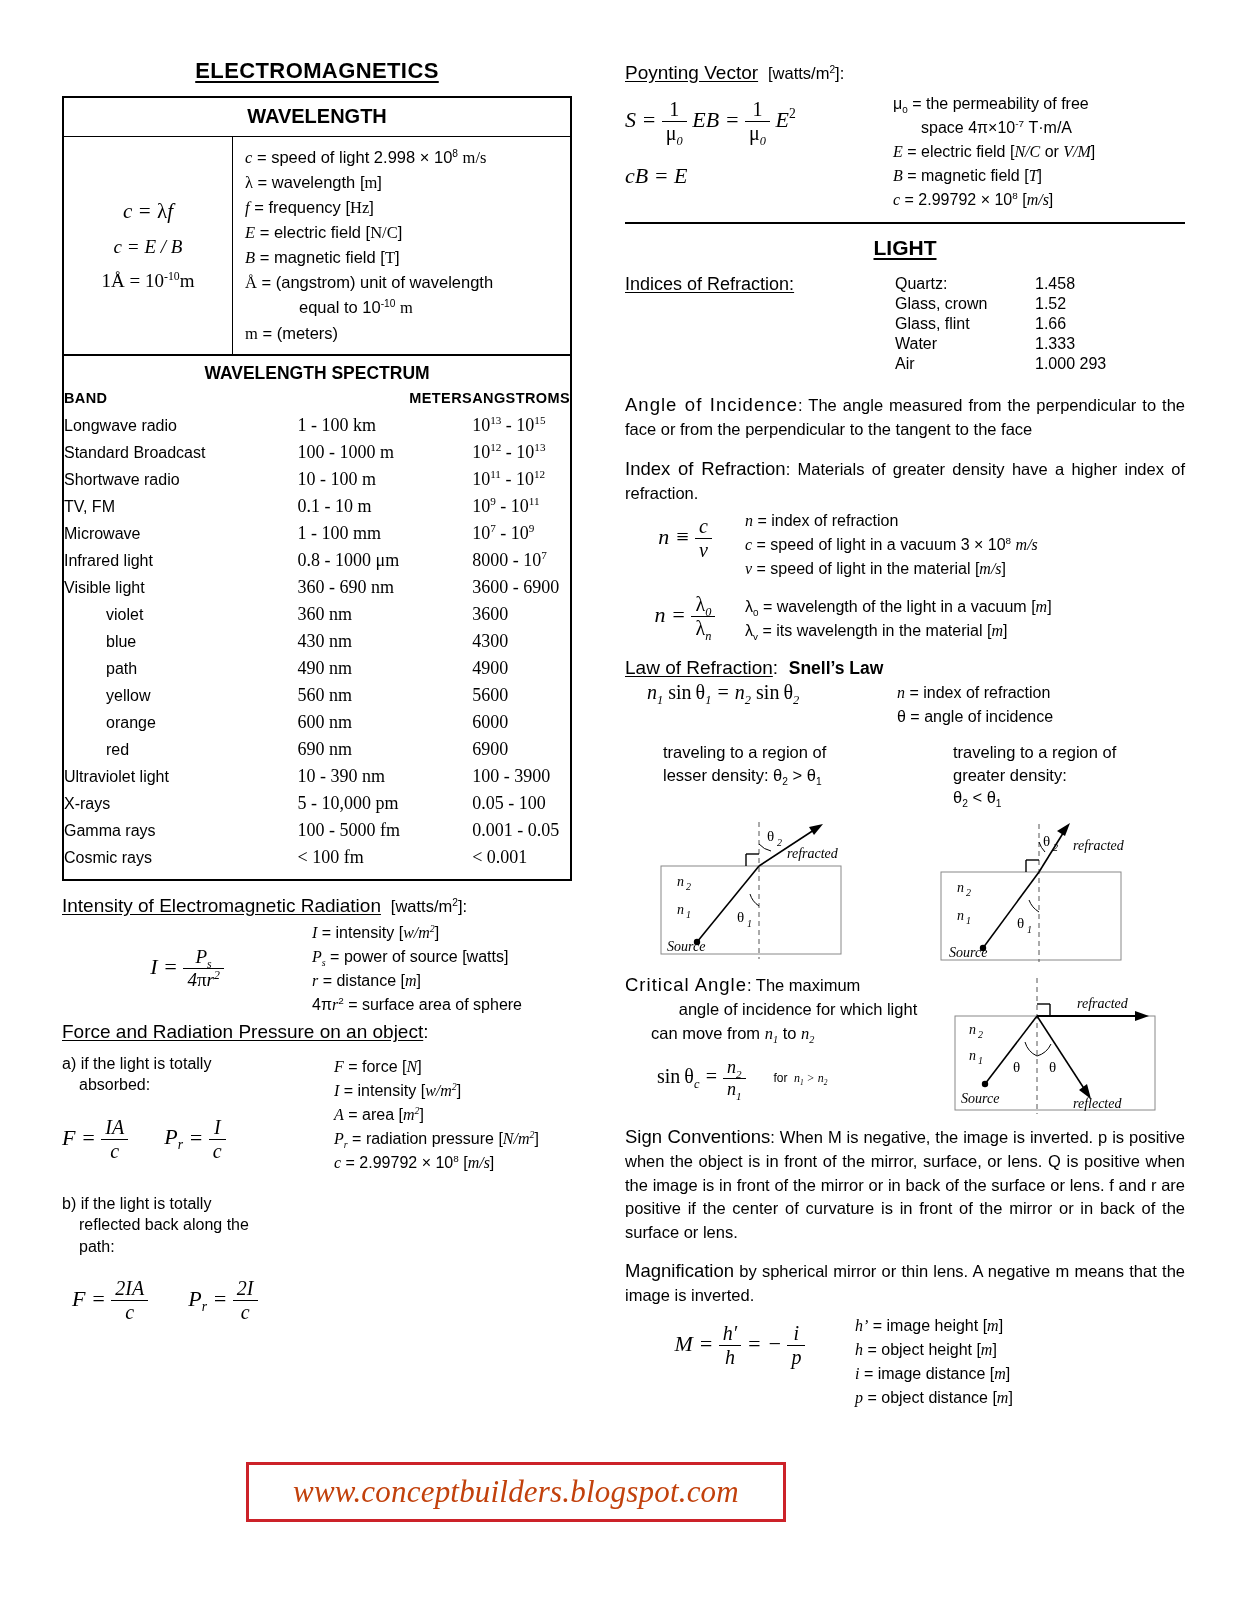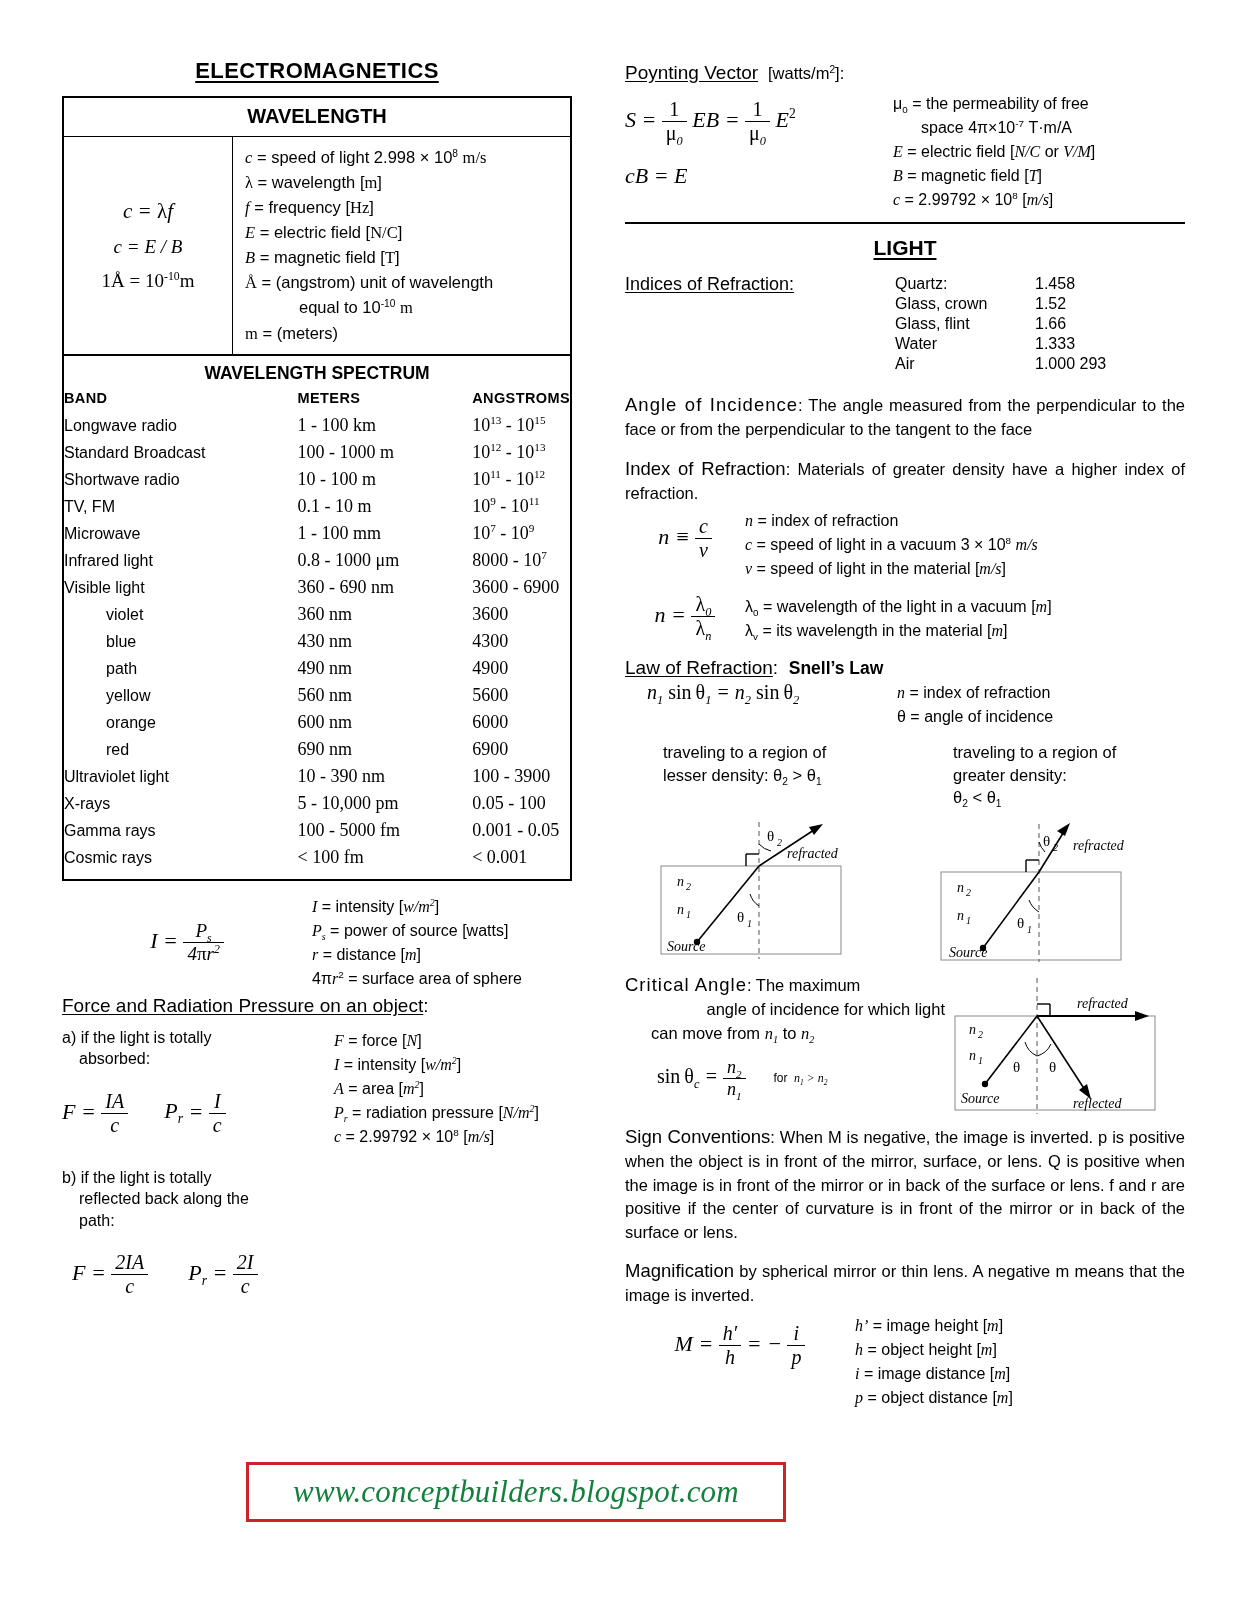--- a/index.html
+++ b/index.html
@@ -58,21 +58,21 @@
     padding:2px 0 6px 0;
   }
   table.spec td { padding:3px 0; vertical-align:baseline; }
   td.band { font-size:16px; padding-left:16px; width:192px; }
   td.band.sub { padding-left:42px; }
   td.meters, td.angs {
     font-family:"Liberation Serif", serif; font-size:18px;
   }
   td.meters { width:175px; }
   th.c-band  { text-align:left; padding-left:66px; }
-  th.c-met   { text-align:left; padding-left:8px; }
+  th.c-met   { text-align:right; padding-left:8px; }
   th.c-ang   { text-align:left; padding-left:4px; }
 
   
   .frac { display:inline-block; vertical-align:middle; text-align:center; }
   .frac > .num { display:block; padding:0 4px; }
   .frac > .den { display:block; border-top:1.3px solid #000; padding:0 4px; }
   .eq { font-family:"Liberation Serif", serif; font-style:italic; font-size:22px; white-space:nowrap; }
   .eq .up { font-style:normal; }
 
   .two-col { display:flex; }
@@ -95,21 +95,21 @@
   .diagram { display:block; }
 
   
   .banner {
     position:absolute; left:246px; top:1462px; width:540px; height:60px;
     border:3px solid #cc2229; box-sizing:border-box;
     display:flex; align-items:center; justify-content:center;
   }
   .banner span {
     font-family:"Liberation Serif", serif; font-style:italic;
-    font-size:31px; color:#15803d; letter-spacing:.2px;
+    font-size:31px; color:#c2410c; letter-spacing:.2px;
   }
 </style>
 </head>
 <body>
 
 <div class="page">
 
   <div class="col-left">
 
     <h1 class="maintitle">ELECTROMAGNETICS</h1>
@@ -230,20 +230,24 @@
               <td class="band">Cosmic rays</td>
               <td class="meters">&lt; 100 fm</td>
               <td class="angs">&lt; 0.001</td>
             </tr>
           </tbody>
       </table>
       <div style="height:8px"></div>
     </div>
 
     <div style="margin-top:14px">
+      <div class="section-head">
+        <span class="u">Intensity of Electromagnetic Radiation</span>
+        <span style="font-size:16.5px">&nbsp;[watts/m<sup>2</sup>]:</span>
+      </div>
       <div class="two-col" style="margin-top:4px">
         <div style="width:250px; display:flex; align-items:center; justify-content:center;">
           <span class="eq"><i>I</i> =
             <span class="frac" style="font-size:19px">
               <span class="num"><i>P<sub>s</sub></i></span>
               <span class="den">4<span class="up">π</span><i>r</i><sup>2</sup></span>
             </span>
           </span>
         </div>
         <div class="defs">
@@ -475,21 +479,21 @@
           <text x="22" y="143" font-family="Liberation Serif, serif" font-style="italic" font-size="14">Source</text>
         </svg>
       </div>
     </div>
 
     <div style="margin-top:8px; display:flex;">
       <div style="width:320px">
         <p class="para" style="text-align:left">
           <span class="u" style="font-size:18.5px; letter-spacing:1px">Critical Angle</span><span>:       The maximum</span>
         </p>
-        <p class="para" style="text-align:right; padding-left:26px">angle of incidence for which light</p>
+        <p class="para" style="text-align:center; padding-left:26px">angle of incidence for which light</p>
         <p class="para" style="text-align:left; padding-left:26px">can move from <span class="serif it">n<sub>1</sub></span> to <span class="serif it">n<sub>2</sub></span></p>
         <div style="display:flex; align-items:center; gap:28px; margin-top:12px; padding-left:32px">
           <span class="eq" style="font-size:20px">
             <span class="up">sin</span> <span style="font-style:normal">θ</span><sub><i>c</i></sub> =
             <span class="frac" style="font-size:18px"><span class="num"><i>n</i><sub>2</sub></span><span class="den"><i>n</i><sub>1</sub></span></span>
           </span>
           <span style="font-size:12px">for <span class="serif it">&nbsp;n<sub>1</sub> &gt; n<sub>2</sub></span></span>
         </div>
       </div>
 

